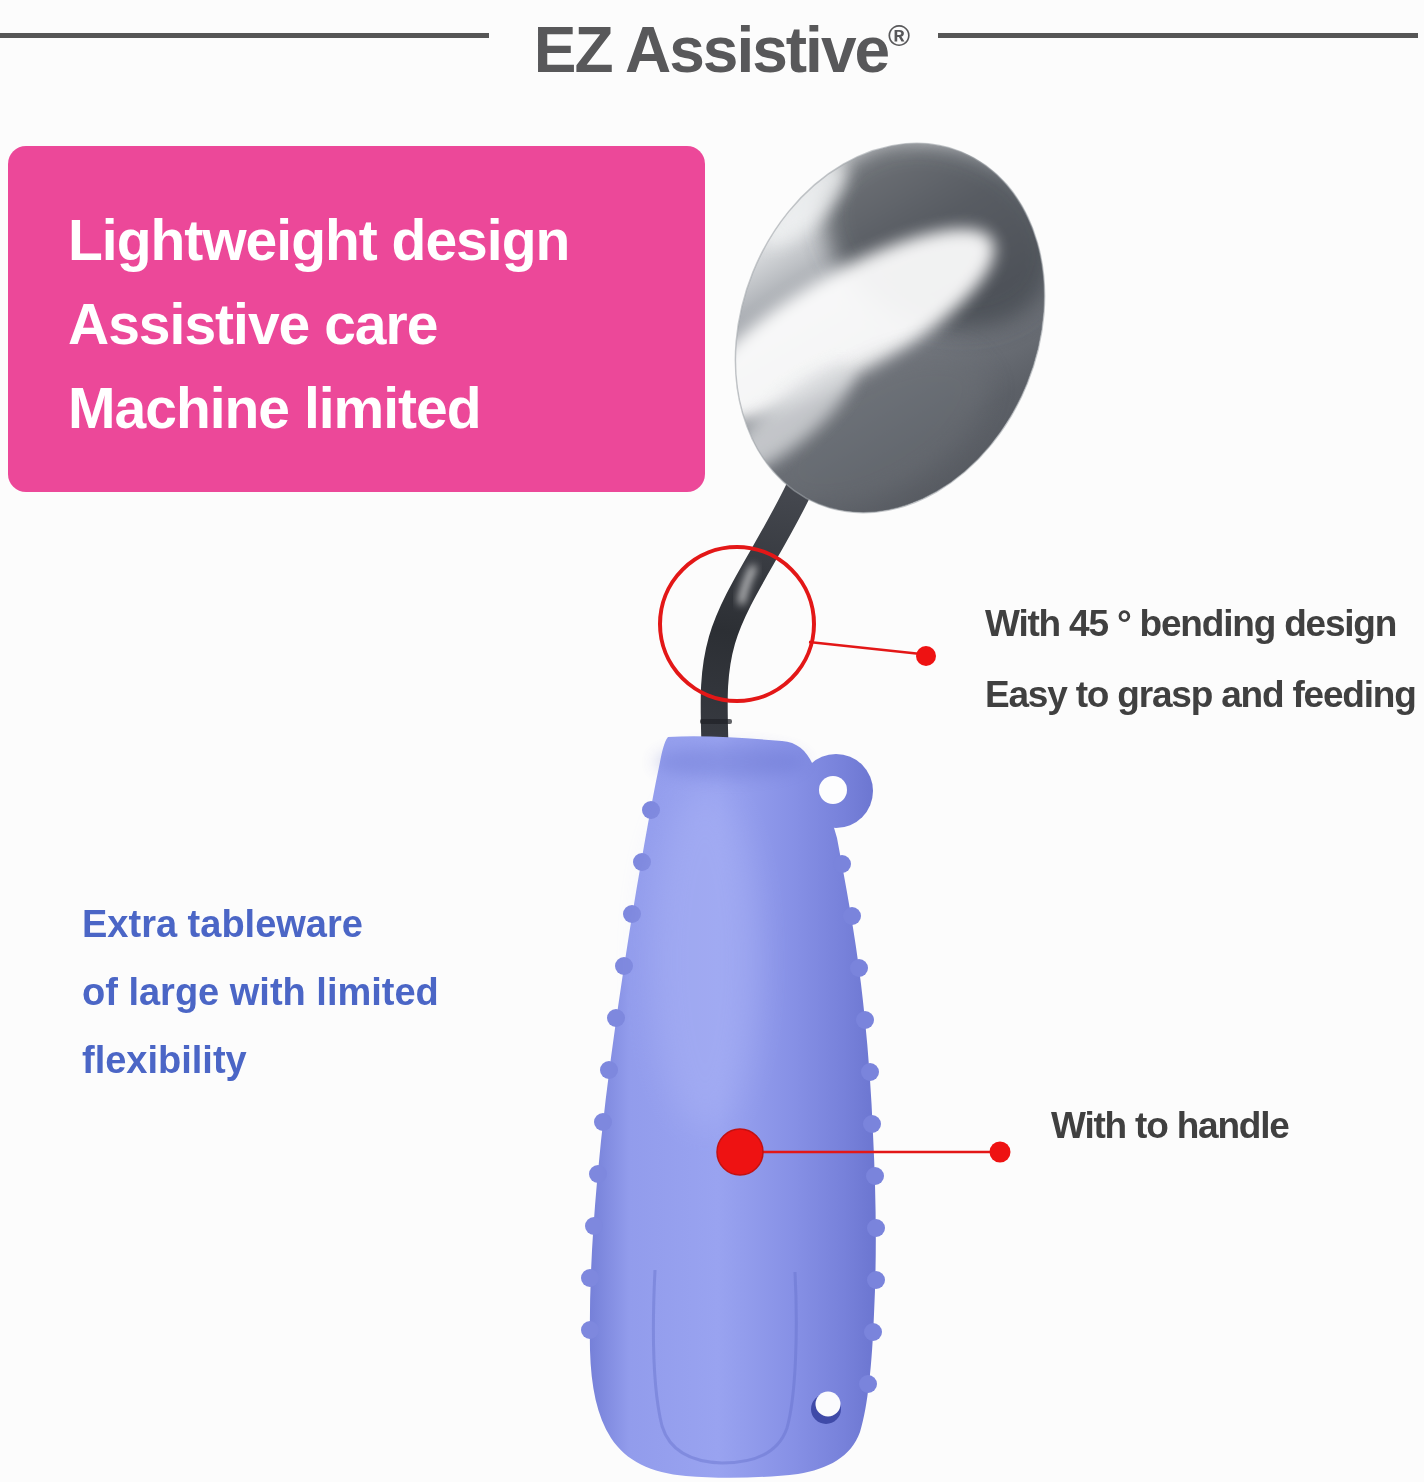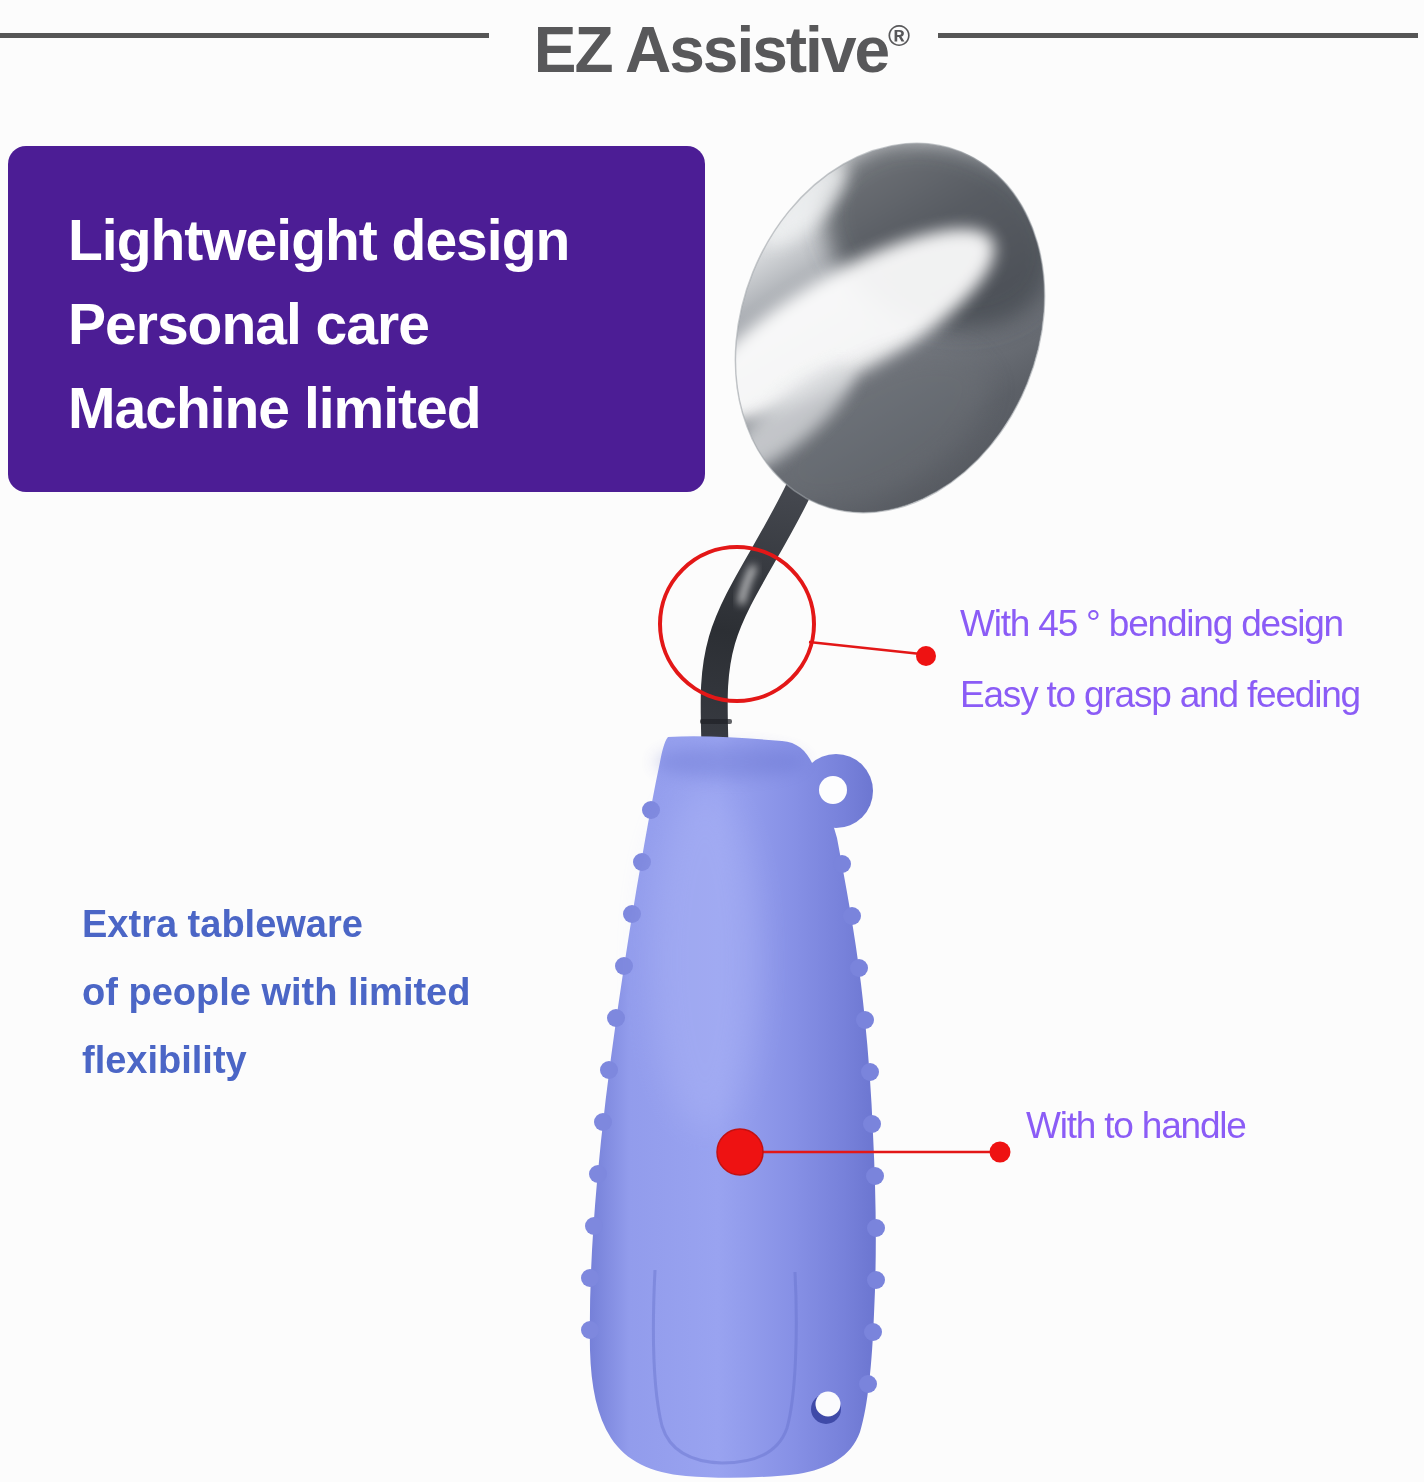--- a/index.html
+++ b/index.html
@@ -11,52 +11,52 @@
   .hline{position:absolute;top:33px;height:5px;background:#565656;}
   .hline-left{left:0;width:489px;}
   .hline-right{left:938px;width:480px;}
   .brand{
     position:absolute;left:0;right:0;top:2px;text-align:center;
     font-size:64px;line-height:76px;font-weight:700;color:#58585a;letter-spacing:-2px;margin-left:20px;
   }
   .brand sup{font-size:30px;position:relative;top:-4px;letter-spacing:0;}
   .feature-box{
     position:absolute;left:8px;top:146px;width:697px;height:346px;
-    background:#4c1d95;border-radius:18px;box-sizing:border-box;
+    background:#ec4899;border-radius:18px;box-sizing:border-box;
     padding:52px 16px 0 60px;
   }
   .feature-box .line{
     font-size:57px;line-height:84px;font-weight:700;color:#ffffff;letter-spacing:-1px;
     white-space:nowrap;
   }
   .left-note{
     position:absolute;left:82px;top:890px;
     font-size:38px;line-height:68px;font-weight:700;color:#4b66c6;white-space:nowrap;
   }
   .red-callout{
-    position:absolute;font-weight:400;color:#8b5cf6;white-space:nowrap;
-    font-size:37px;letter-spacing:-1.2px;
+    position:absolute;font-weight:700;color:#404040;white-space:nowrap;
+    font-size:37px;letter-spacing:-1.2px;margin-left:25px;
   }
   .bend-callout{left:960px;top:588px;line-height:71px;}
   .handle-callout{left:1026px;top:1090px;line-height:72px;}
   svg.art{position:absolute;left:0;top:0;}
 </style>
 </head>
 <body>
 
 <div class="canvas">
 
   <div class="hline hline-left"></div>
   <div class="hline hline-right"></div>
 
   <div class="brand"><span>EZ Assistive</span><sup>®</sup></div>
 
   <div class="feature-box">
     <div class="line">Lightweight design</div>
-    <div class="line">Personal care</div>
+    <div class="line">Assistive care</div>
     <div class="line">Machine limited</div>
   </div>
 
   <svg class="art" width="1424" height="1482" viewBox="0 0 1424 1482">
     <defs>
       <linearGradient id="bowlGrad" x1="0" y1="0" x2="1" y2="1">
         <stop offset="0" stop-color="#c7c9cd"></stop>
         <stop offset="0.2" stop-color="#e2e4e6"></stop>
         <stop offset="0.35" stop-color="#9fa3a9"></stop>
         <stop offset="0.55" stop-color="#787c83"></stop>
@@ -173,21 +173,21 @@
       <line x1="809" y1="642" x2="921" y2="654" stroke="#e31717" stroke-width="2.5"></line>
       <circle cx="926" cy="656" r="10" fill="#ee1212"></circle>
       <line x1="763" y1="1152" x2="991" y2="1152" stroke="#e31717" stroke-width="2.5"></line>
       <circle cx="740" cy="1152" r="23" fill="#ee1212" stroke="#c21111" stroke-width="1.5"></circle>
       <circle cx="1000" cy="1152" r="10.5" fill="#ee1212"></circle>
     </g>
   </svg>
 
   <div class="left-note">
     <div>Extra tableware</div>
-    <div>of people with limited</div>
+    <div>of large with limited</div>
     <div>flexibility</div>
   </div>
 
   <div class="red-callout bend-callout">
     <div>With 45 ° bending design</div>
     <div>Easy to grasp and feeding</div>
   </div>
 
   <div class="red-callout handle-callout">
     <div>With to handle</div>

